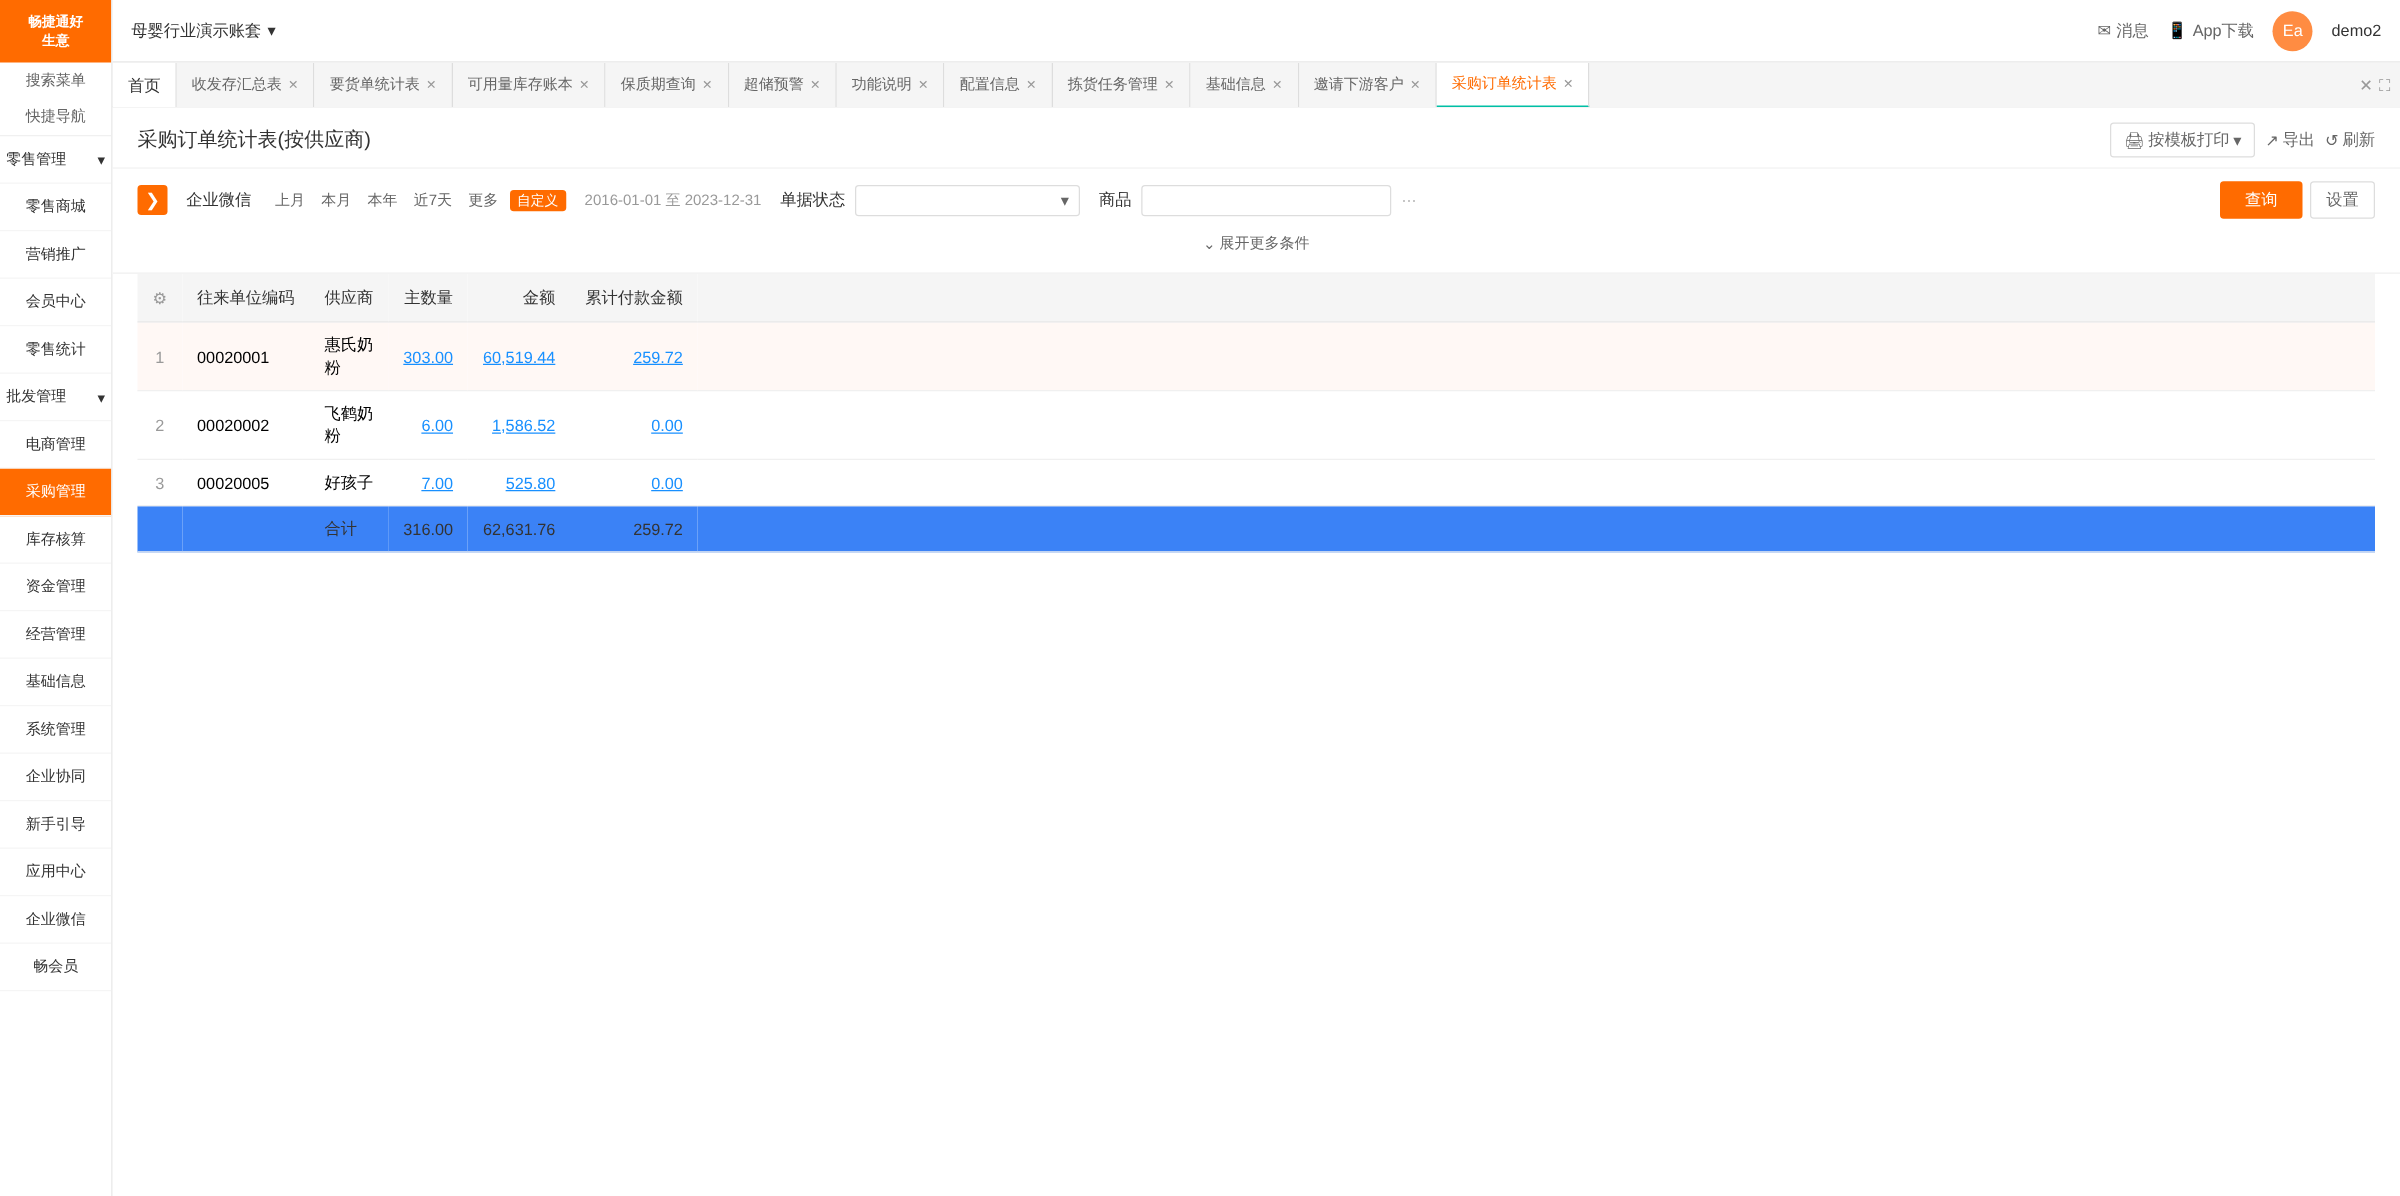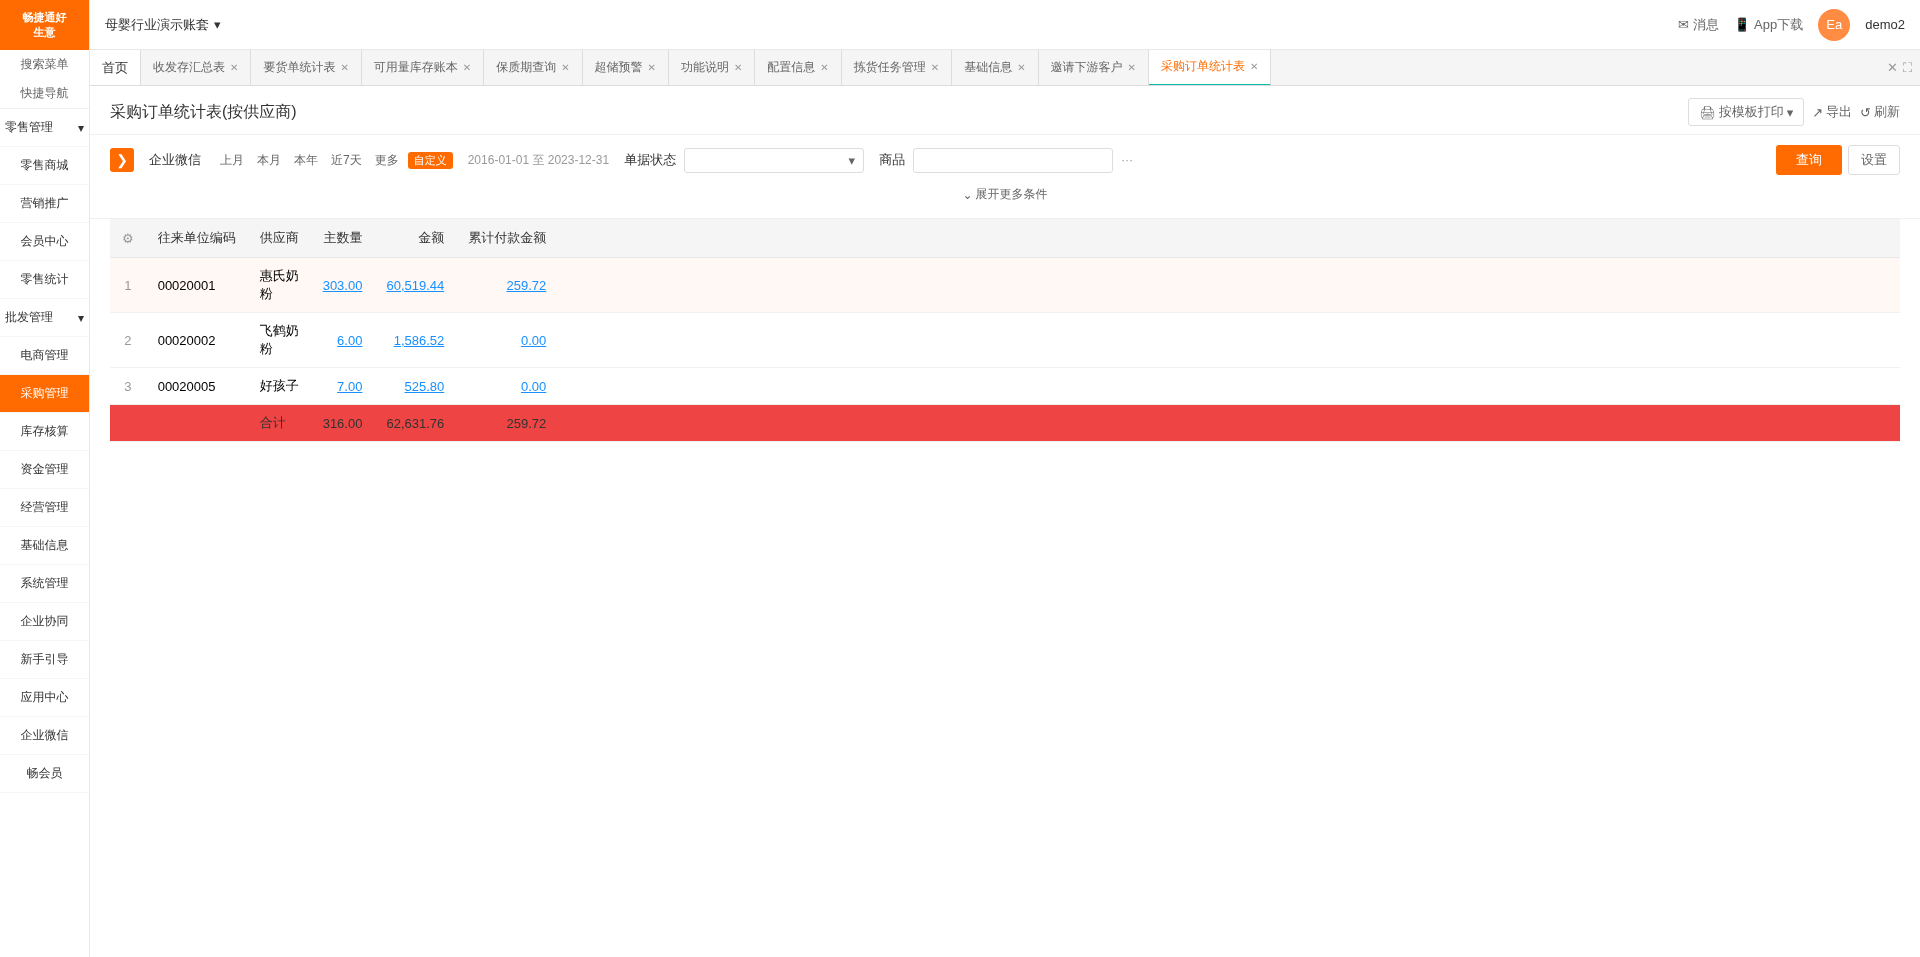--- a/index.html
+++ b/index.html
@@ -68,21 +68,21 @@
     tr.row-1 { background: #fff8f5; }
     tr.row-2 { background: #fff; }
     tr.row-3 { background: #fff; }
     .col-index { width: 50px; color: #999; text-align: center; }
     .col-code { width: 120px; }
     .col-supplier { width: 200px; }
     .col-qty { width: 100px; text-align: right; color: #1890ff; cursor: pointer; text-decoration: underline; }
     .col-amount { width: 120px; text-align: right; color: #1890ff; cursor: pointer; text-decoration: underline; }
     .col-paid { width: 130px; text-align: right; color: #1890ff; cursor: pointer; text-decoration: underline; }
     .col-gear { width: 40px; text-align: center; color: #999; }
-    .table-footer { background: #ef4444; }
+    .table-footer { background: #3b82f6; }
     .table-footer td { font-weight: 500; color: #333; border-top: 1px solid #e8e8e8; }
 
     
     .tab-item.active { border-bottom: 2px solid #00bfa5; }
 
     
     ::-webkit-scrollbar { width: 6px; height: 6px; }
     ::-webkit-scrollbar-thumb { background: #ccc; border-radius: 3px; }
 
     .top-bar-home { color: #333; font-size: 13px; padding: 0 12px; height: 36px; display: flex; align-items: center; cursor: pointer; border-right: 1px solid #ddd; background: #fff; }

